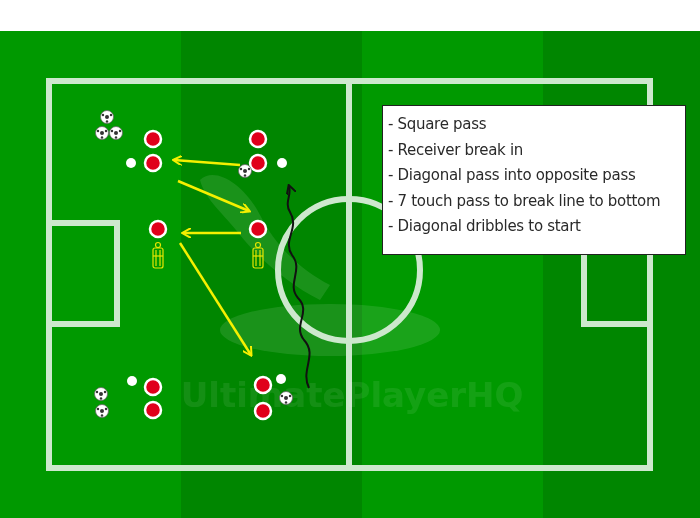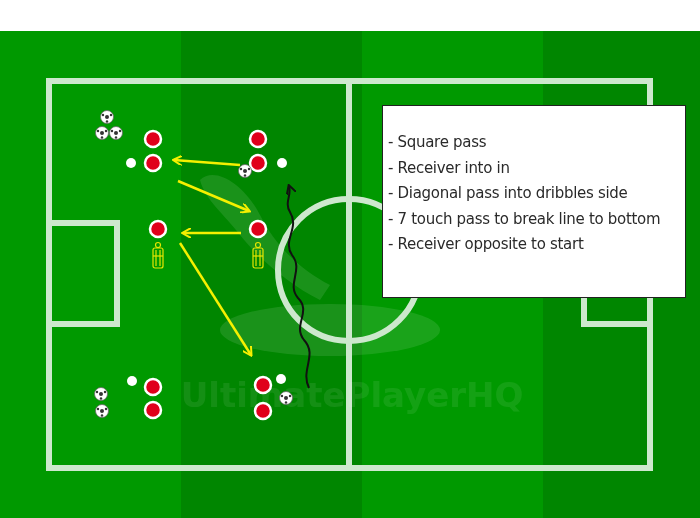--- a/index.html
+++ b/index.html
@@ -1,21 +1,21 @@
 <!DOCTYPE html>
 <html><head>
 <meta charset="utf-8">
 <style>
   html, body { margin: 0; padding: 0; }
   body { width: 700px; height: 518px; position: relative; overflow: hidden; background: #ffffff; font-family: "DejaVu Sans", sans-serif; }
   #pitch { position: absolute; left: 0; top: 31px; width: 700px; height: 487px; }
   #notes {
-    position: absolute; left: 382px; top: 105px; width: 304px; height: 193px;
+    position: absolute; left: 382px; top: 105px; width: 304px; height: 150px;
     background: #ffffff; border: 1px solid #222; box-sizing: border-box;
-    padding: 24px 0 0 5px;
+    padding: 6px 0 0 5px;
   }
   #notes .line { font-family: "DejaVu Sans", sans-serif; font-size: 15px; color: #2a2a2a; line-height: 25.5px; white-space: nowrap; letter-spacing: -0.3px; }
 </style>
 </head>
 <body>
 
 <svg id="pitch" viewBox="0 31 700 487" width="700" height="487" xmlns="http://www.w3.org/2000/svg">
   <defs>
     <marker id="arrowY" markerWidth="10" markerHeight="10" refX="8" refY="5" orient="auto" markerUnits="userSpaceOnUse">
       <path d="M0,0 L9,5 L0,10" fill="none" stroke="#f5f000" stroke-width="2"></path>
@@ -141,17 +141,17 @@
         <circle r="2" fill="#333"></circle>
         <circle cx="-4" cy="-2" r="1.2" fill="#333"></circle>
         <circle cx="4" cy="-2" r="1.2" fill="#333"></circle>
         <circle cx="0" cy="4.5" r="1.2" fill="#333"></circle>
       </g>
   </g>
 </svg>
 
 <div id="notes">
   <div class="line">- Square pass</div>
-  <div class="line">- Receiver into in</div>
-  <div class="line">- Diagonal pass into dribbles side</div>
+  <div class="line">- Receiver break in</div>
+  <div class="line">- Diagonal pass into opposite pass</div>
   <div class="line">- 7 touch pass to break line to bottom</div>
-  <div class="line">- Receiver opposite to start</div>
+  <div class="line">- Diagonal dribbles to start</div>
 </div>
 
 </body></html>

